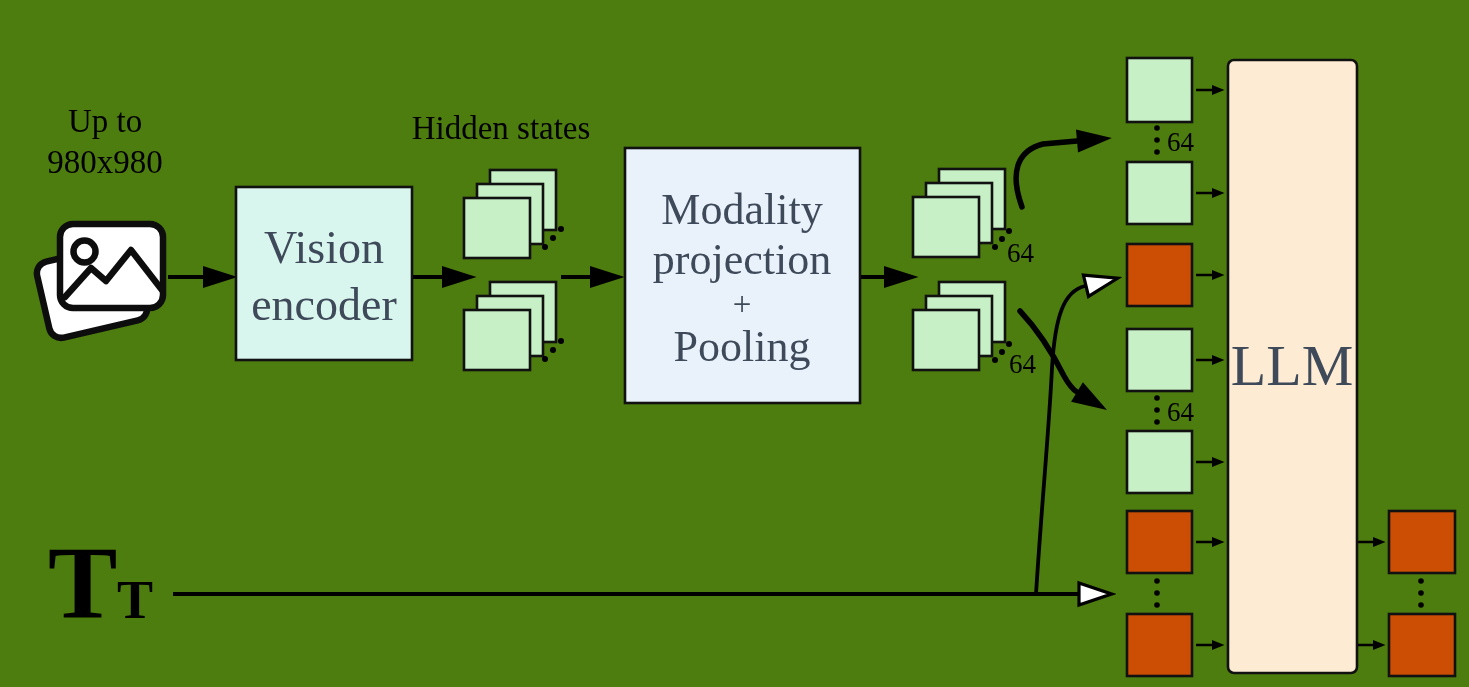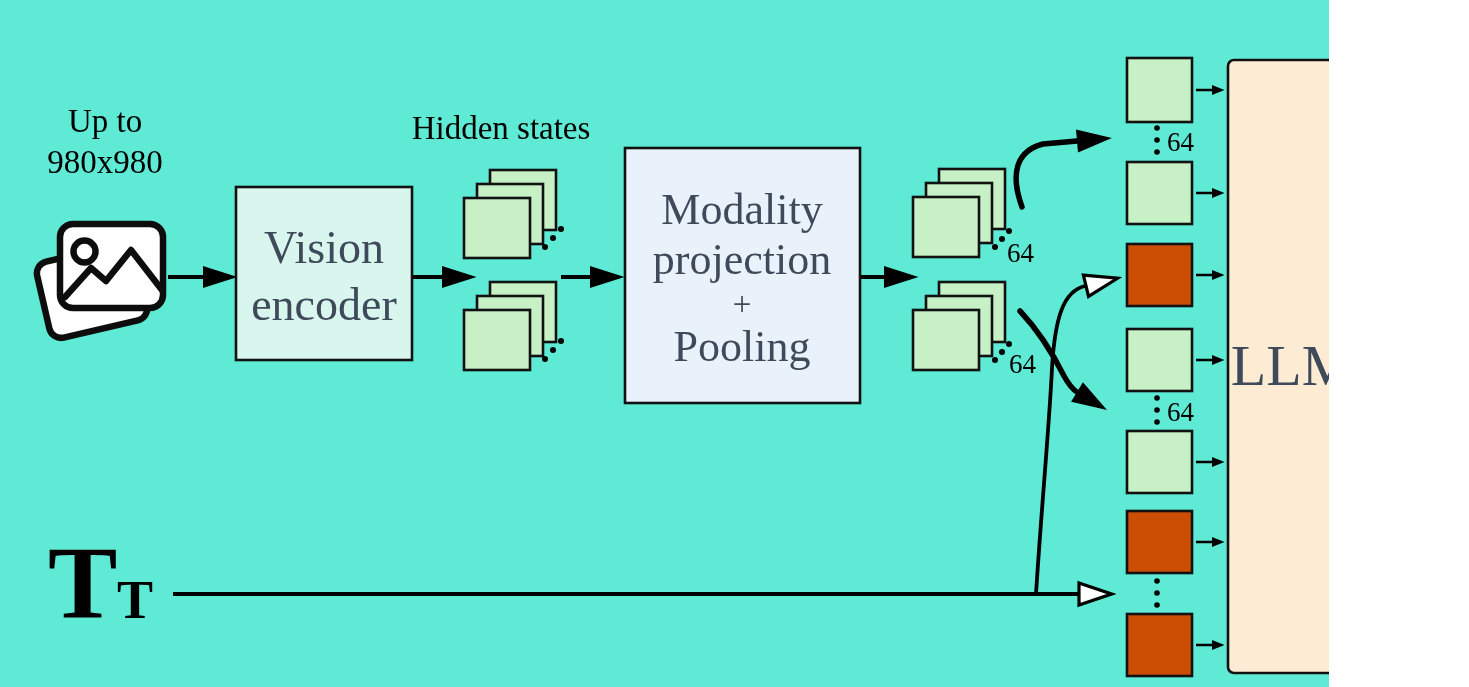--- a/index.html
+++ b/index.html
@@ -1,16 +1,16 @@
 <!DOCTYPE html>
 <html><head>
 <meta charset="utf-8">
 <style>
   html,body{margin:0;padding:0;background:#fff;}
-  .stage{position:relative;width:1329px;height:687px;background:#5eead4;overflow:hidden;}
+  .stage{position:relative;width:1469px;height:687px;background:#4d7c0f;overflow:hidden;}
   svg text{font-family:"Liberation Serif","DejaVu Serif",serif;}
   .t-center{text-anchor:middle;}
   .black{fill:#000;}
   .boxtext{fill:#3e4a59;}
   .outl{stroke:#111;stroke-width:2.6;}
   .green{fill:#c8f0c6;}
   .orange{fill:#cc4e04;}
   .mint{fill:#d9f6ee;}
   .blue{fill:#e9f1fb;}
   .peach{fill:#fdebd3;}

